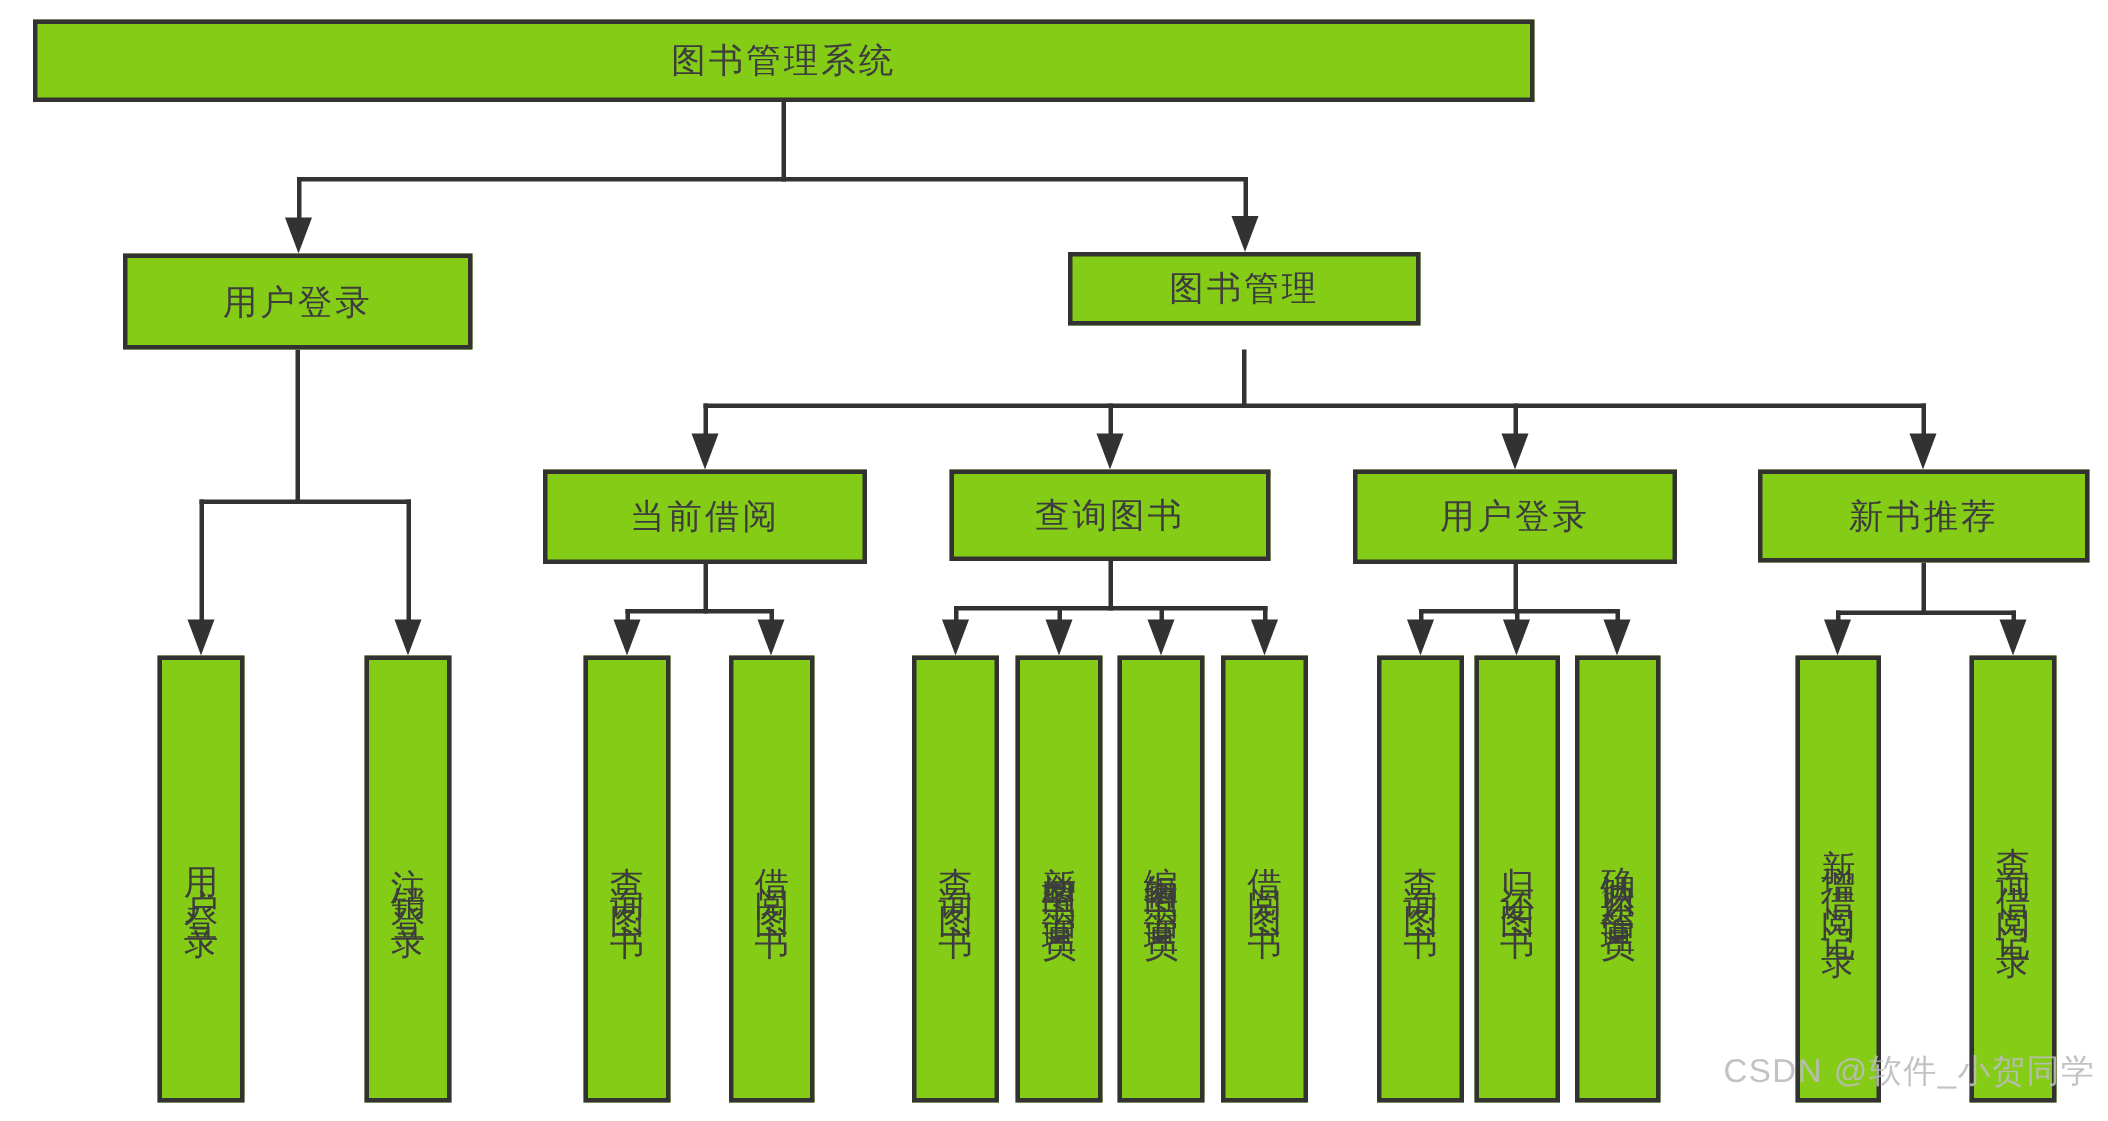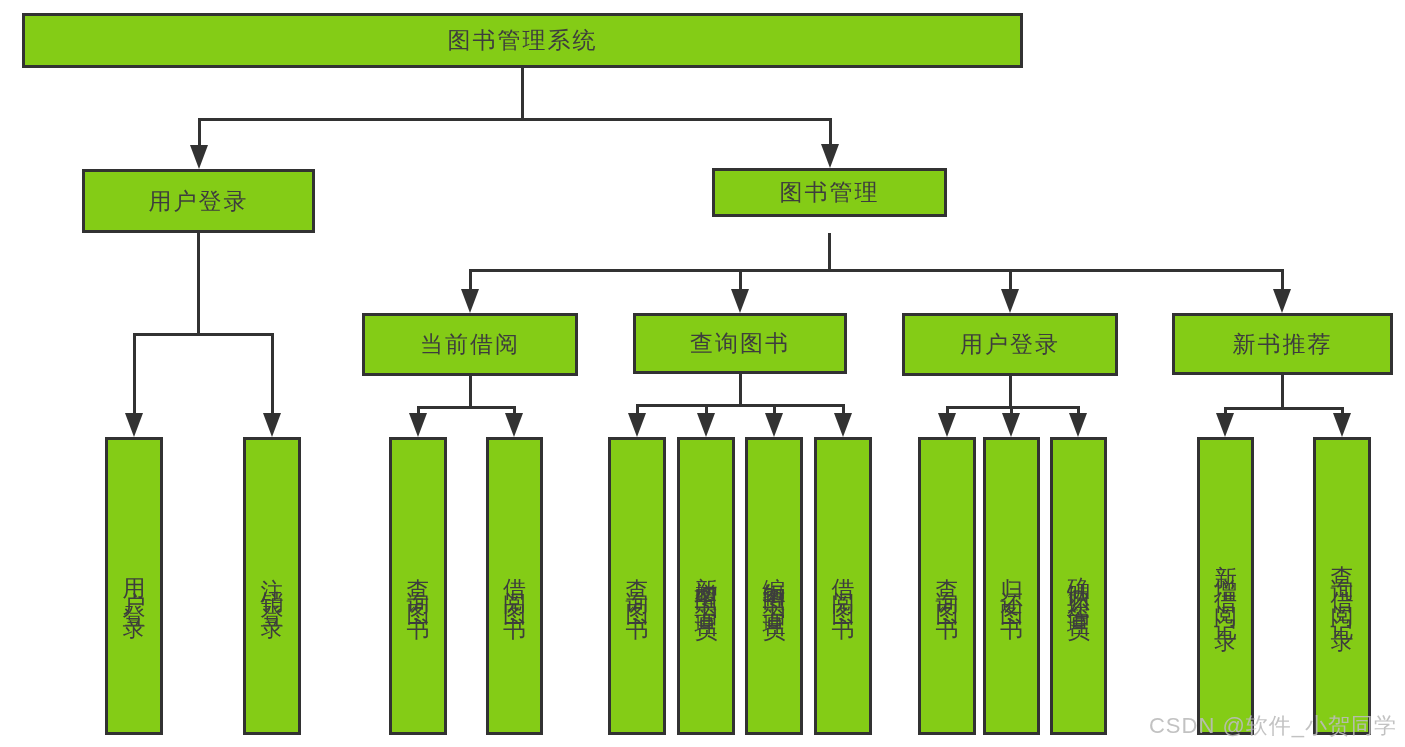--- a/index.html
+++ b/index.html
@@ -49,21 +49,21 @@
     position:absolute;
     width:0;height:0;
     border-left:9px solid transparent;
     border-right:9px solid transparent;
     border-top:24px solid var(--line);
     z-index:1;
   }
   .watermark{
     position:absolute;
     right:8px;
-    bottom:6px;
+    bottom:18px;
     font-size:22px;
     color:#bcbcbc;
     letter-spacing:1px;
     z-index:5;
     opacity:0.9;
   }
 </style>
 </head>
 <body>
 

